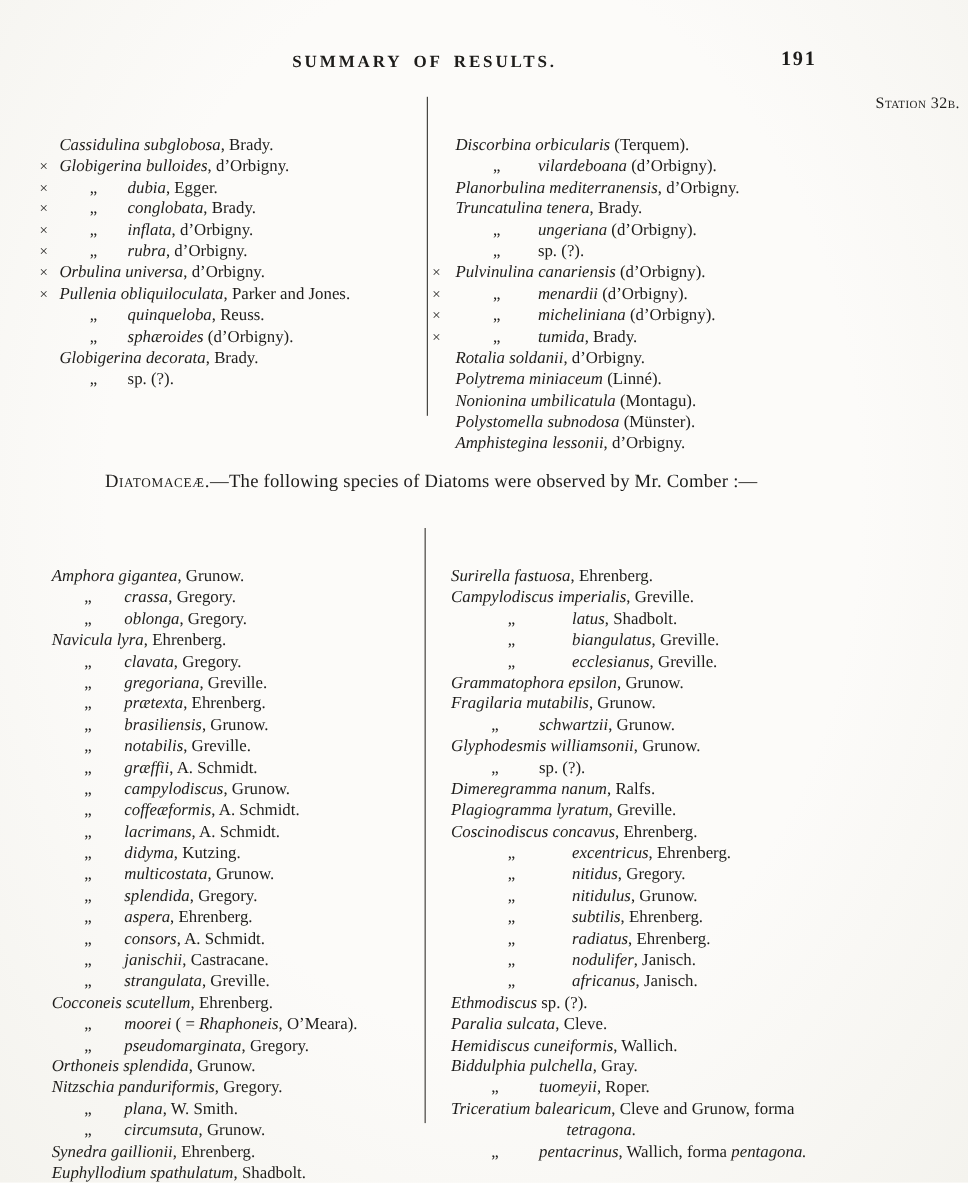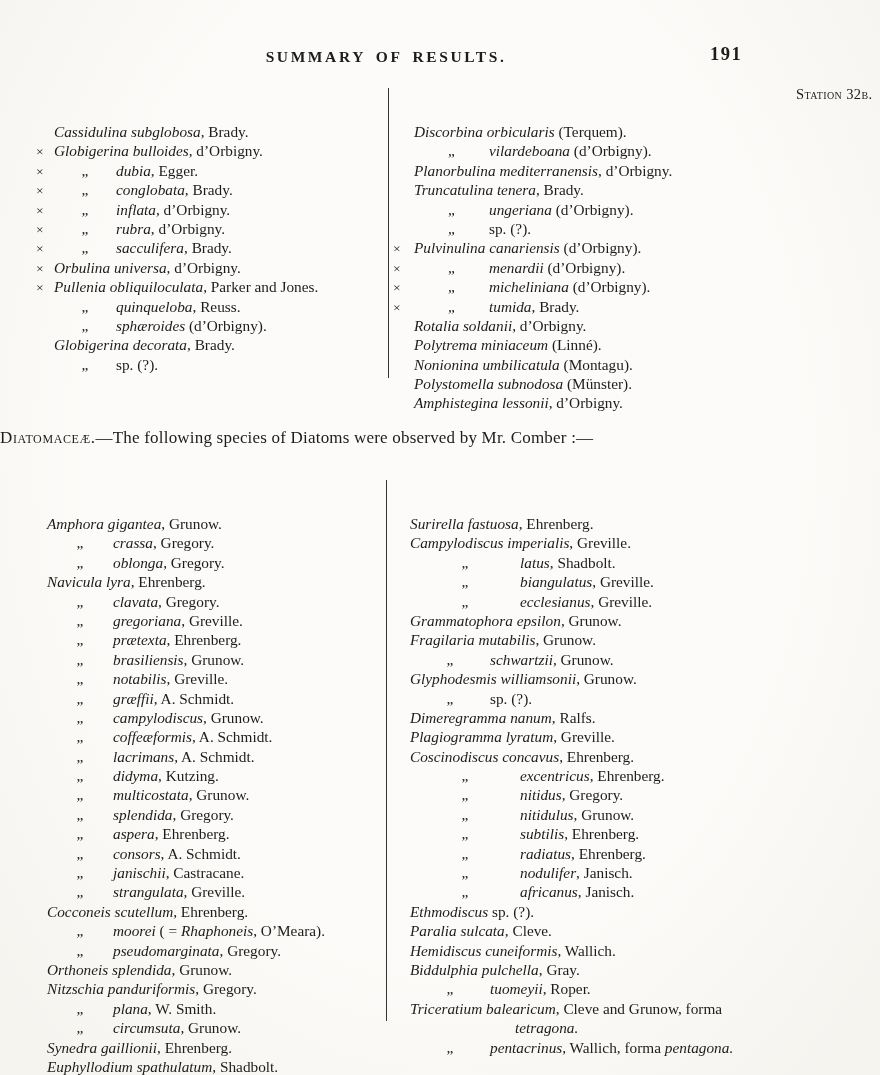--- a/index.html
+++ b/index.html
@@ -37,21 +37,21 @@
   .fr .mark{width:21px;}
   .ditto{display:inline-block;text-align:center;}
   .fl .ditto{width:62px;}
   .fr .ditto{width:75px;}
   .dl .ditto{width:66px;}
   .dr .ditto{width:80px;}
   .dr .ditto.lvl2{width:110px;}
   .contpad{display:inline-block;}
   .contpad.lvl2{width:105px;}
   .heading{
-    position:absolute;top:428px;left:0;width:784px;text-align:left;
+    position:absolute;top:428px;left:0;width:784px;text-align:center;
     font-size:17px;letter-spacing:.2px;
   }
   .heading .lead{font-variant:small-caps;letter-spacing:.6px;}
 </style>
 </head>
 <body>
 
 <div class="page">
 
   <div class="title">SUMMARY OF RESULTS.</div>
@@ -61,21 +61,20 @@
   <div class="vrule" id="rule-forams"></div>
   <div class="vrule" id="rule-diatoms"></div>
 
   <div class="col fl" id="forams-left">
       <div class="row"><span class="mark"></span><i>Cassidulina</i> <i>subglobosa</i><span>, Brady.</span></div>
       <div class="row"><span class="mark">×</span><i>Globigerina</i> <i>bulloides</i><span>, d’Orbigny.</span></div>
       <div class="row"><span class="mark">×</span><span class="ditto">„</span><i>dubia</i><span>, Egger.</span></div>
       <div class="row"><span class="mark">×</span><span class="ditto">„</span><i>conglobata</i><span>, Brady.</span></div>
       <div class="row"><span class="mark">×</span><span class="ditto">„</span><i>inflata</i><span>, d’Orbigny.</span></div>
       <div class="row"><span class="mark">×</span><span class="ditto">„</span><i>rubra</i><span>, d’Orbigny.</span></div>
-      <div class="row"><span class="mark">×</span><span class="ditto">„</span><i>sacculifera</i><span>, Brady.</span></div>
       <div class="row"><span class="mark">×</span><i>Orbulina</i> <i>universa</i><span>, d’Orbigny.</span></div>
       <div class="row"><span class="mark">×</span><i>Pullenia</i> <i>obliquiloculata</i><span>, Parker and Jones.</span></div>
       <div class="row"><span class="mark"></span><span class="ditto">„</span><i>quinqueloba</i><span>, Reuss.</span></div>
       <div class="row"><span class="mark"></span><span class="ditto">„</span><i>sphæroides</i><span> (d’Orbigny).</span></div>
       <div class="row"><span class="mark"></span><i>Globigerina</i> <i>decorata</i><span>, Brady.</span></div>
       <div class="row"><span class="mark"></span><span class="ditto">„</span><span>sp. (?).</span></div>
     </div>
   <div class="col fr" id="forams-right">
       <div class="row"><span class="mark"></span><i>Discorbina</i> <i>orbicularis</i><span> (Terquem).</span></div>
       <div class="row"><span class="mark"></span><span class="ditto">„</span><i>vilardeboana</i><span> (d’Orbigny).</span></div>

